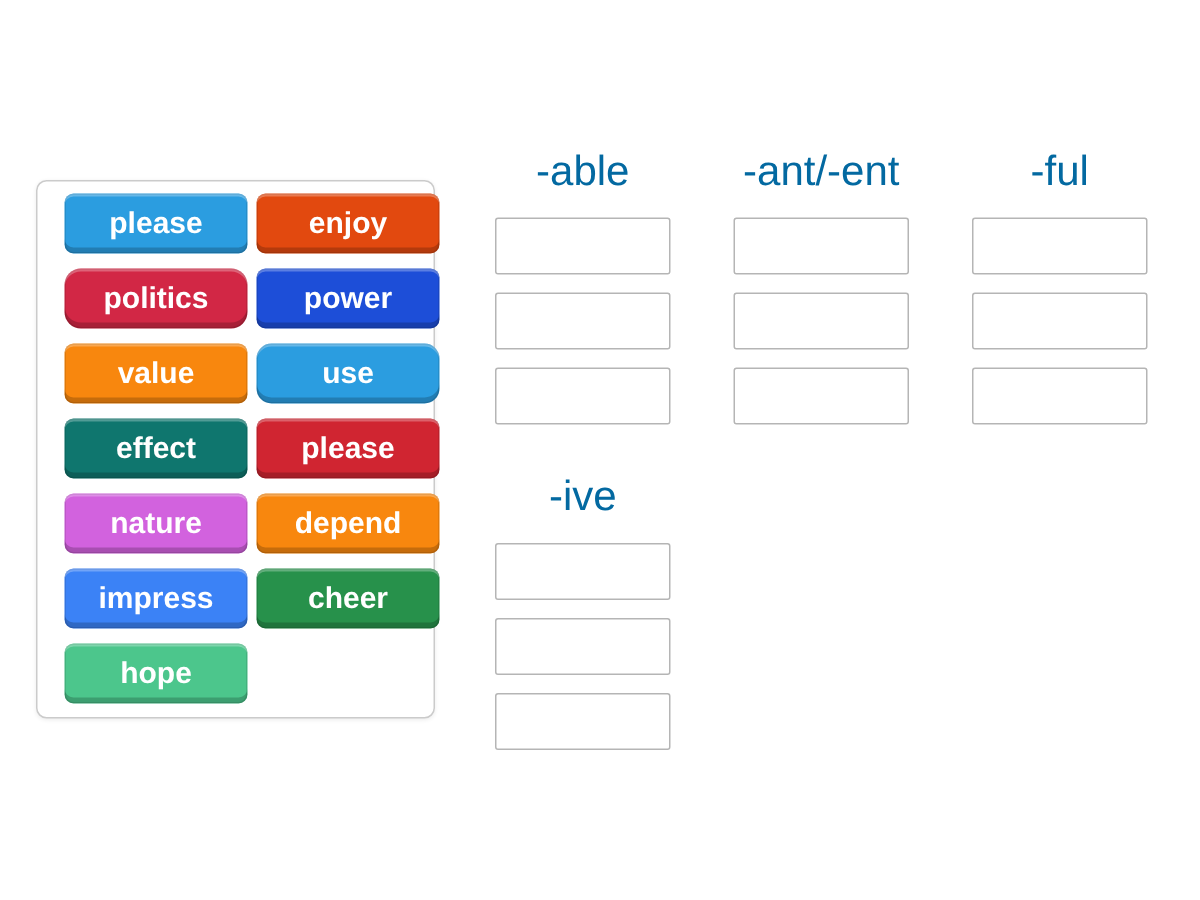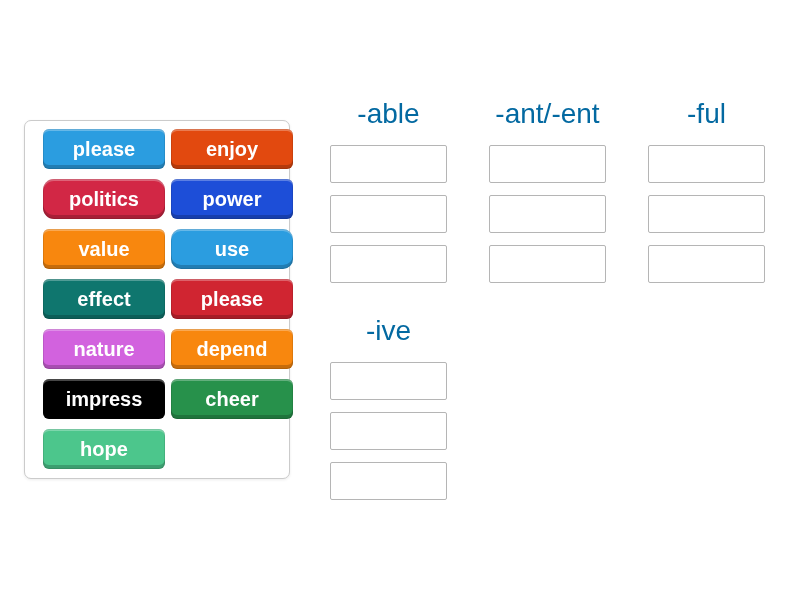--- a/index.html
+++ b/index.html
@@ -116,21 +116,21 @@
     </div>
         <div class="tile" style="background: rgb(208, 37, 49);">
       <span>please</span>
     </div>
         <div class="tile" style="background: rgb(210, 98, 222);">
       <span>nature</span>
     </div>
         <div class="tile" style="background: rgb(248, 135, 14);">
       <span>depend</span>
     </div>
-        <div class="tile" style="background: #000000;">
+        <div class="tile" style="background: #3b82f6;">
       <span>impress</span>
     </div>
         <div class="tile" style="background: rgb(39, 145, 75);">
       <span>cheer</span>
     </div>
         <div class="tile" style="background: rgb(76, 198, 140);">
       <span>hope</span>
     </div>
       </div>
   </div>

